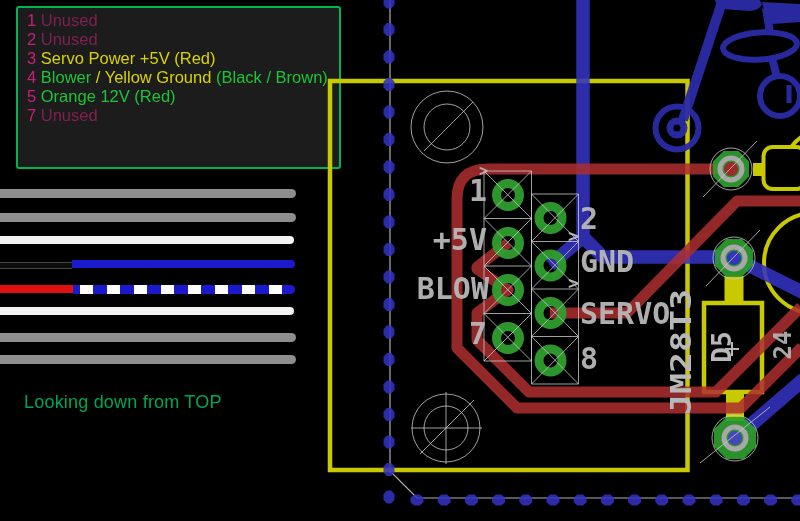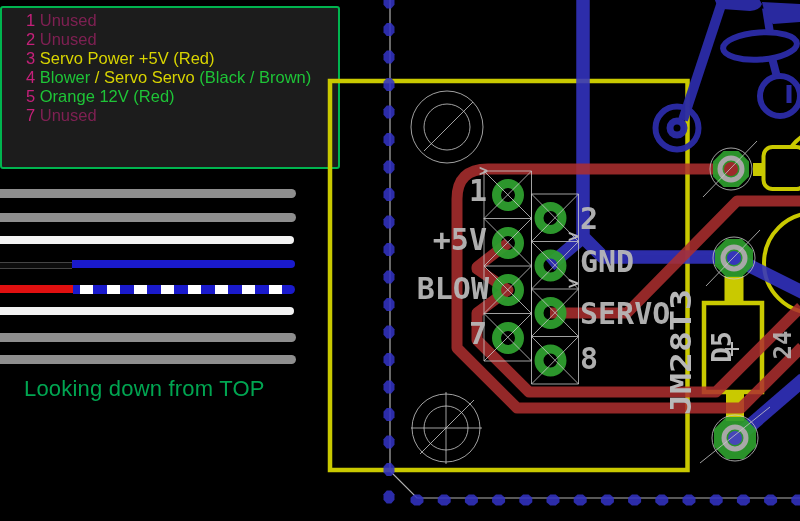--- a/index.html
+++ b/index.html
@@ -1,58 +1,58 @@
 <!DOCTYPE html>
 <html style="--c-border: #00b44f; --c-num: #c5207a; --c-unused: #7e2052; --c-ytext: #d8d400; --c-gtext: #1ec437; --c-caption: #00a551; --c-yellow: #c9c900; --c-red: #ae2f2f; --c-blue: #3333c1; --c-deepblue: #2b2ba6; --c-green: #2e9e2e; --c-silk: #c8c8c8; --c-lgray: #b8b8b8; --c-wgray: #8e8e8e; --c-wwhite: #f2f2f2; --c-wblue: #1a1acc; --c-wred: #e01010;"><head>
 <meta charset="utf-8">
 <style>
   html,body{margin:0;padding:0;background:#000;}
   #stage{position:relative;width:800px;height:521px;background:#000;overflow:hidden;
          font-family:"Liberation Sans",sans-serif;}
   
-  #legend{position:absolute;left:0;top:6px;width:312px;height:156px;
+  #legend{position:absolute;left:16px;top:6px;width:312px;height:156px;
           background:#1c1c1c;border:2px solid var(--c-border);border-radius:3px;
-          padding:3px 0 0 24px;box-sizing:content-box;}
+          padding:3px 0 0 9px;box-sizing:content-box;}
   .lrow{font-size:16.5px;line-height:19.1px;white-space:nowrap;letter-spacing:0;}
   .lnum{color:var(--c-num);}
   .seg-u{color:var(--c-unused);}
   .seg-y{color:var(--c-ytext);margin-top:46px;}
   .seg-g{color:var(--c-gtext);}
   
   .wire-seg{position:absolute;}
   .w-gray{background:var(--c-wgray);}
   .w-white{background:var(--c-wwhite);}
   .w-black{background:#0d0d0d;border-top:1px solid #454545;border-bottom:1px solid #454545;}
   .w-blue{background:var(--c-wblue);}
   .w-red{background:var(--c-wred);}
   .w-dash{background-color:var(--c-wblue);
           background-image:repeating-linear-gradient(90deg,transparent 0 7px,#fff 7px 20px,transparent 20px 27px);}
   .w-endcap{border-top-right-radius:5px;border-bottom-right-radius:5px;}
   
-  #caption{position:absolute;left:24px;top:376px;font-size:22px;color:var(--c-caption);
+  #caption{position:absolute;left:24px;top:392px;font-size:18px;color:var(--c-caption);
            letter-spacing:.2px;}
   
   #pcb{position:absolute;left:0;top:0;}
   .silk{stroke:var(--c-silk);stroke-width:1;fill:none;opacity:.8;}
   .padlabel{font-family:"DejaVu Sans Mono","Liberation Mono",monospace;font-weight:bold;
             font-size:30px;fill:var(--c-lgray);opacity:.95;}
   .smtext{font-family:"DejaVu Sans Mono","Liberation Mono",monospace;font-weight:bold;
           fill:var(--c-lgray);}
 </style>
 </head>
 <body>
 
 <div id="stage">
 
   <div id="legend">
     <div id="legend-rows">
         <div class="lrow"><span class="lnum">1</span> <span class="seg-u">Unused</span></div>
         <div class="lrow"><span class="lnum">2</span> <span class="seg-u">Unused</span></div>
         <div class="lrow"><span class="lnum">3</span> <span class="seg-y">Servo Power +5V (Red)</span></div>
-        <div class="lrow"><span class="lnum">4</span> <span class="seg-g">Blower</span><span class="seg-y"> / Servo Servo </span><span class="seg-g">(Black / Brown)</span></div>
+        <div class="lrow"><span class="lnum">4</span> <span class="seg-g">Blower</span><span class="seg-y"> / Yellow Ground </span><span class="seg-g">(Black / Brown)</span></div>
         <div class="lrow"><span class="lnum">5</span> <span class="seg-g">Orange 12V (Red)</span></div>
         <div class="lrow"><span class="lnum">7</span> <span class="seg-u">Unused</span></div>
       </div>
   </div>
 
   <div id="wires">
       <div class="wire-seg w-gray w-endcap" style="left: 0px; top: 188.5px; width: 296px; height: 9px;"></div>
       <div class="wire-seg w-gray w-endcap" style="left: 0px; top: 212.5px; width: 296px; height: 9px;"></div>
       <div class="wire-seg w-white w-endcap" style="left: 0px; top: 236px; width: 294px; height: 8px;"></div>
       <div class="wire-seg w-black" style="left: 0px; top: 261.5px; width: 72px; height: 5px;"></div>

